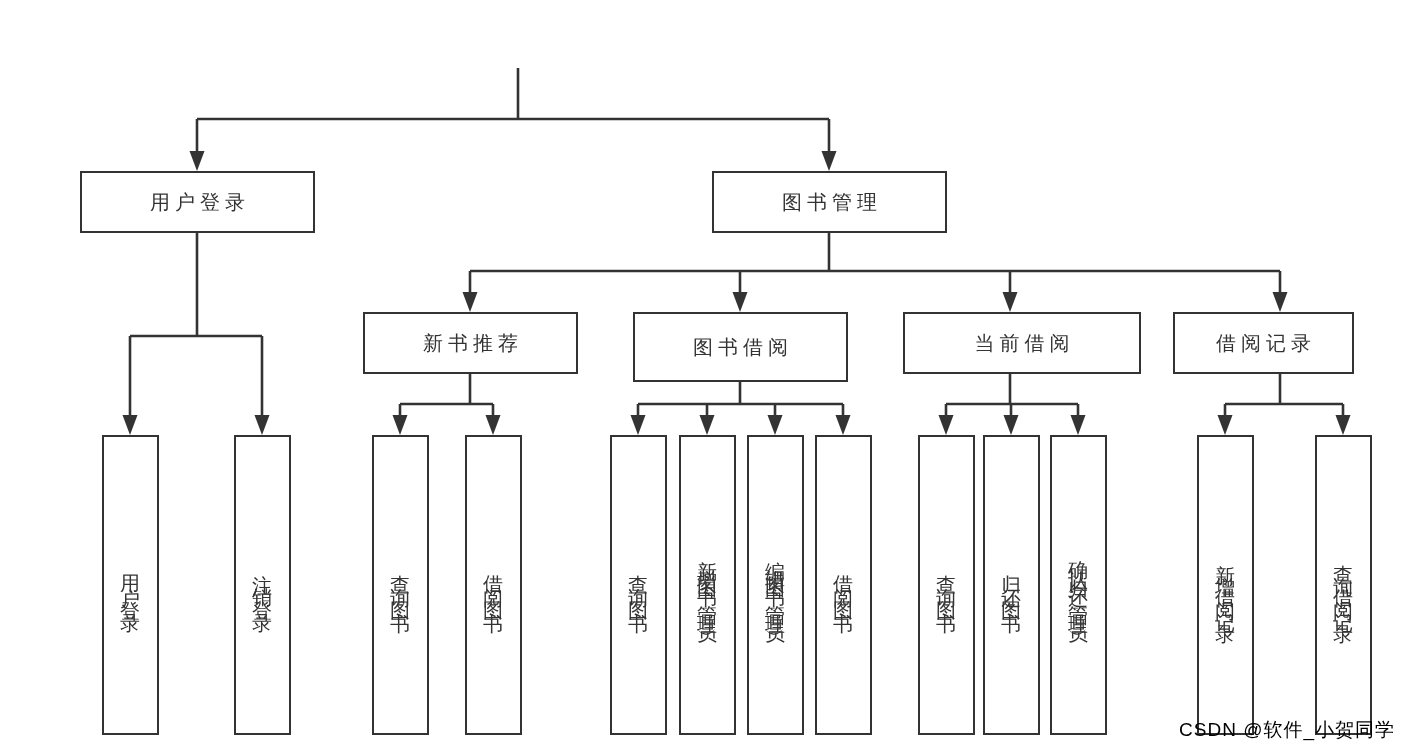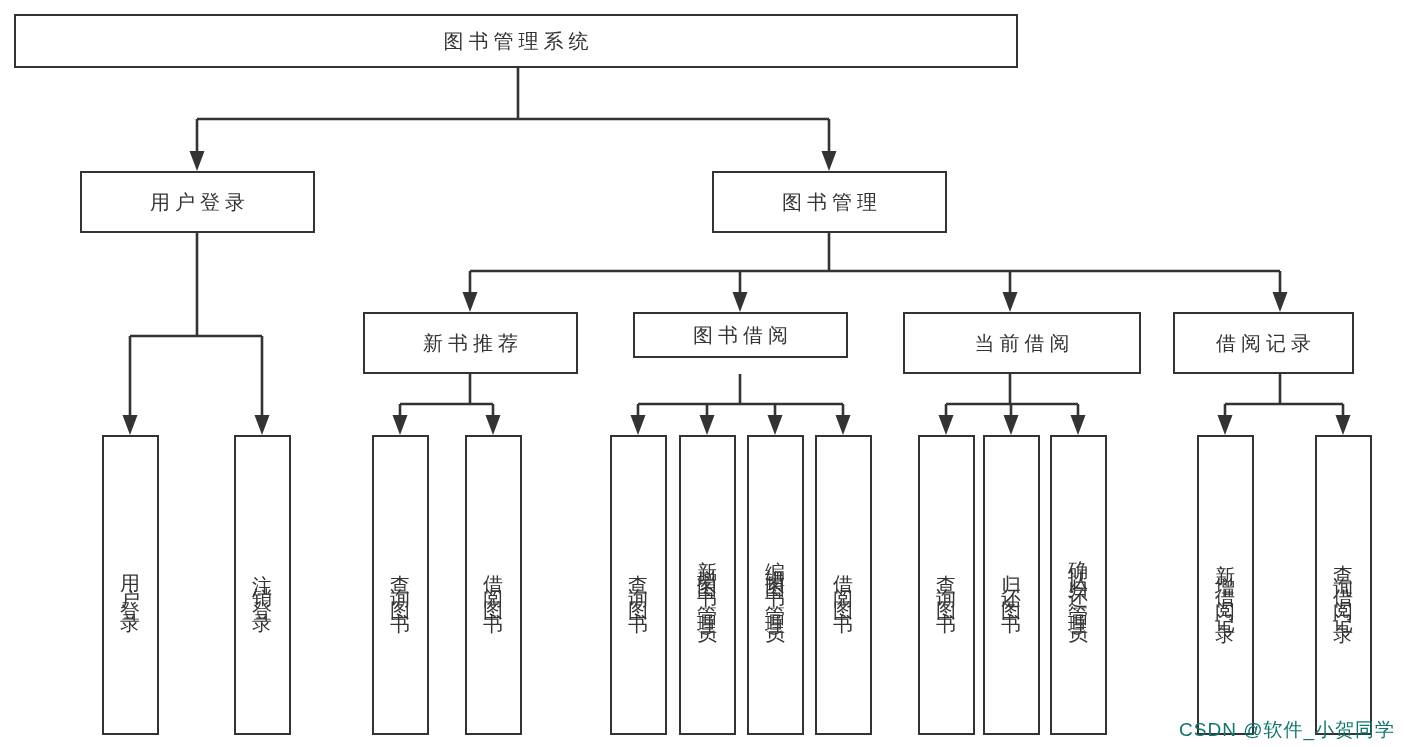--- a/index.html
+++ b/index.html
@@ -51,21 +51,21 @@
     white-space: nowrap;
   }
   .vt.long   { letter-spacing: 9px; }
   .vt.medium { letter-spacing: 12px; }
   .watermark {
     position: absolute;
     right: 10px;
     bottom: 4px;
     font-size: 19px;
     letter-spacing: 1px;
-    color: #0f766e;
+    color: #000000;
     white-space: nowrap;
   }
 </style>
 </head>
 <body>
 
 <div class="canvas">
 
   <svg class="connectors" viewBox="0 0 1405 747" xmlns="http://www.w3.org/2000/svg">
       <path d="M 518 68 V 119 M 197 119 H 829" stroke="#333333" stroke-width="2.6" fill="none"></path>
@@ -108,35 +108,32 @@
       <polygon points="1003.5,415 1018.5,415 1011,435" fill="#333333"></polygon>
       <line x1="1078" y1="404" x2="1078" y2="418" stroke="#333333" stroke-width="2.6"></line>
       <polygon points="1070.5,415 1085.5,415 1078,435" fill="#333333"></polygon>
       <path d="M 1280 374 V 404 M 1225 404 H 1343" stroke="#333333" stroke-width="2.6" fill="none"></path>
       <line x1="1225" y1="404" x2="1225" y2="418" stroke="#333333" stroke-width="2.6"></line>
       <polygon points="1217.5,415 1232.5,415 1225,435" fill="#333333"></polygon>
       <line x1="1343" y1="404" x2="1343" y2="418" stroke="#333333" stroke-width="2.6"></line>
       <polygon points="1335.5,415 1350.5,415 1343,435" fill="#333333"></polygon>
     </svg>
 
-  <div class="box h" style="left:14px; top:14px; width:1004px; height:54px">
-    <span>图书管理系统</span>
-  </div>
 
   <div class="box h" style="left:80px; top:171px; width:235px; height:62px">
     <span>用户登录</span>
   </div>
   <div class="box h" style="left:363px; top:312px; width:215px; height:62px">
     <span>新书推荐</span>
   </div>
 
   <div class="box h" style="left:712px; top:171px; width:235px; height:62px">
     <span>图书管理</span>
   </div>
-  <div class="box h" style="left:633px; top:312px; width:215px; height:46px">
+  <div class="box h" style="left:633px; top:312px; width:215px; height:70px">
     <span>图书借阅</span>
   </div>
   <div class="box h" style="left:903px; top:312px; width:238px; height:62px">
     <span>当前借阅</span>
   </div>
   <div class="box h" style="left:1173px; top:312px; width:181px; height:62px">
     <span>借阅记录</span>
   </div>
 
   <div class="box v" style="left:102px">

